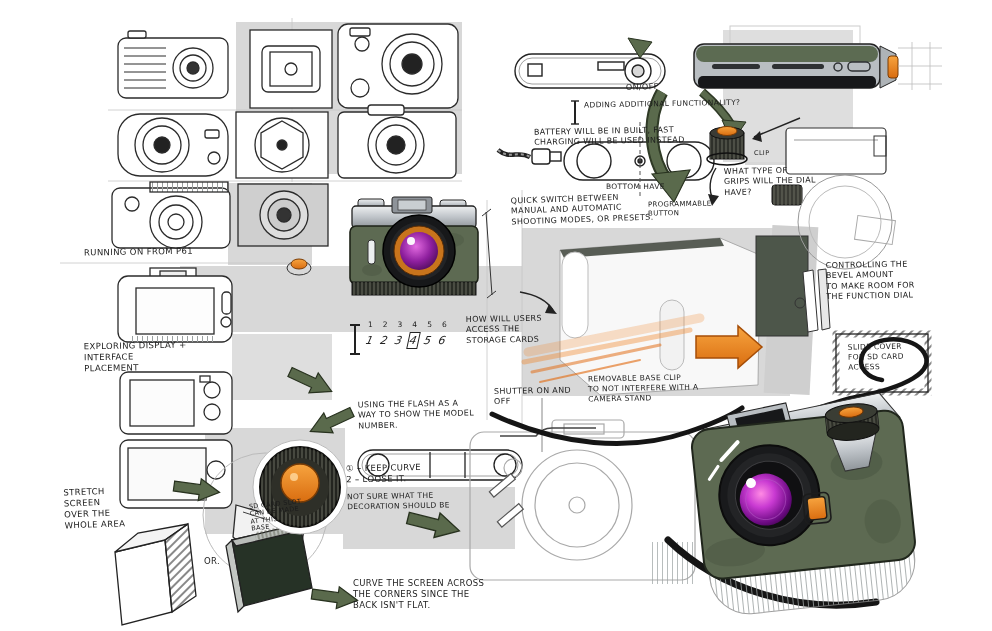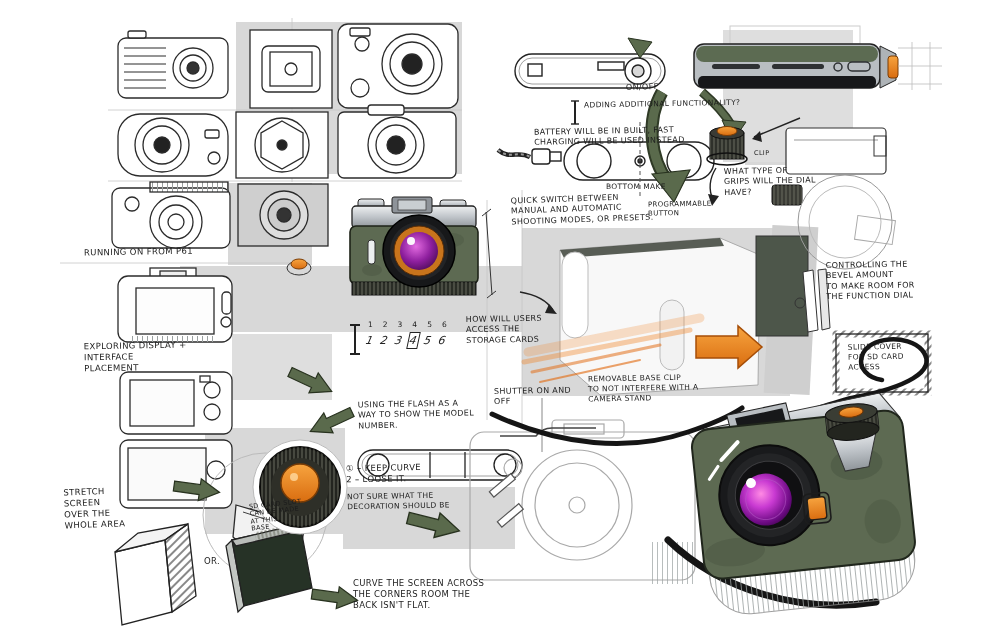--- a/index.html
+++ b/index.html
@@ -385,27 +385,27 @@
 NUMBER.</div>
 <div class="note" style="left:346px;top:462px;width:150px;--r:-1deg">① – KEEP CURVE
 2 – LOOSE IT.</div>
 <div class="note" style="left:347px;top:491px;width:140px;font-size:7.5px;--r:-1deg">NOT SURE WHAT THE
 DECORATION SHOULD BE</div>
 <div class="note" style="left:250px;top:500px;width:70px;font-size:6.5px;line-height:1.15;--r:-6deg">SD CARD SLOT
 CAN BE MADE
 AT THIS
 BASE</div>
 <div class="note" style="left:353px;top:578px;width:160px">CURVE THE SCREEN ACROSS
-THE CORNERS ROOM THE
+THE CORNERS SINCE THE
 BACK ISN'T FLAT.</div>
 <div class="note" style="left:626px;top:82px;width:60px;font-size:8px;--r:-2deg">ON/OFF</div>
 <div class="note" style="left:584px;top:99px;width:175px;font-size:7.5px;--r:-1deg">ADDING ADDITIONAL FUNCTIONALITY?</div>
 <div class="note" style="left:534px;top:126px;width:195px;font-size:8px;--r:-1deg">BATTERY WILL BE IN BUILT, FAST
 CHARGING WILL BE USED INSTEAD</div>
-<div class="note" style="left:606px;top:182px;width:70px;font-size:7.5px">BOTTOM MAKE</div>
+<div class="note" style="left:606px;top:182px;width:70px;font-size:7.5px">BOTTOM HAVE</div>
 <div class="note" style="left:511px;top:194px;width:145px;font-size:8px;--r:-2deg">QUICK SWITCH BETWEEN
 MANUAL AND AUTOMATIC
 SHOOTING MODES, OR PRESETS.</div>
 <div class="note" style="left:648px;top:200px;width:80px;font-size:7px;--r:-1deg">PROGRAMMABLE
 BUTTON</div>
 <div class="note" style="left:754px;top:149px;width:40px;font-size:6.5px">CLIP</div>
 <div class="note" style="left:724px;top:166px;width:115px;font-size:8px;--r:-1deg">WHAT TYPE OF
 GRIPS WILL THE DIAL
 HAVE?</div>
 <div class="note" style="left:826px;top:260px;width:115px;font-size:8px;--r:-1deg">CONTROLLING THE

